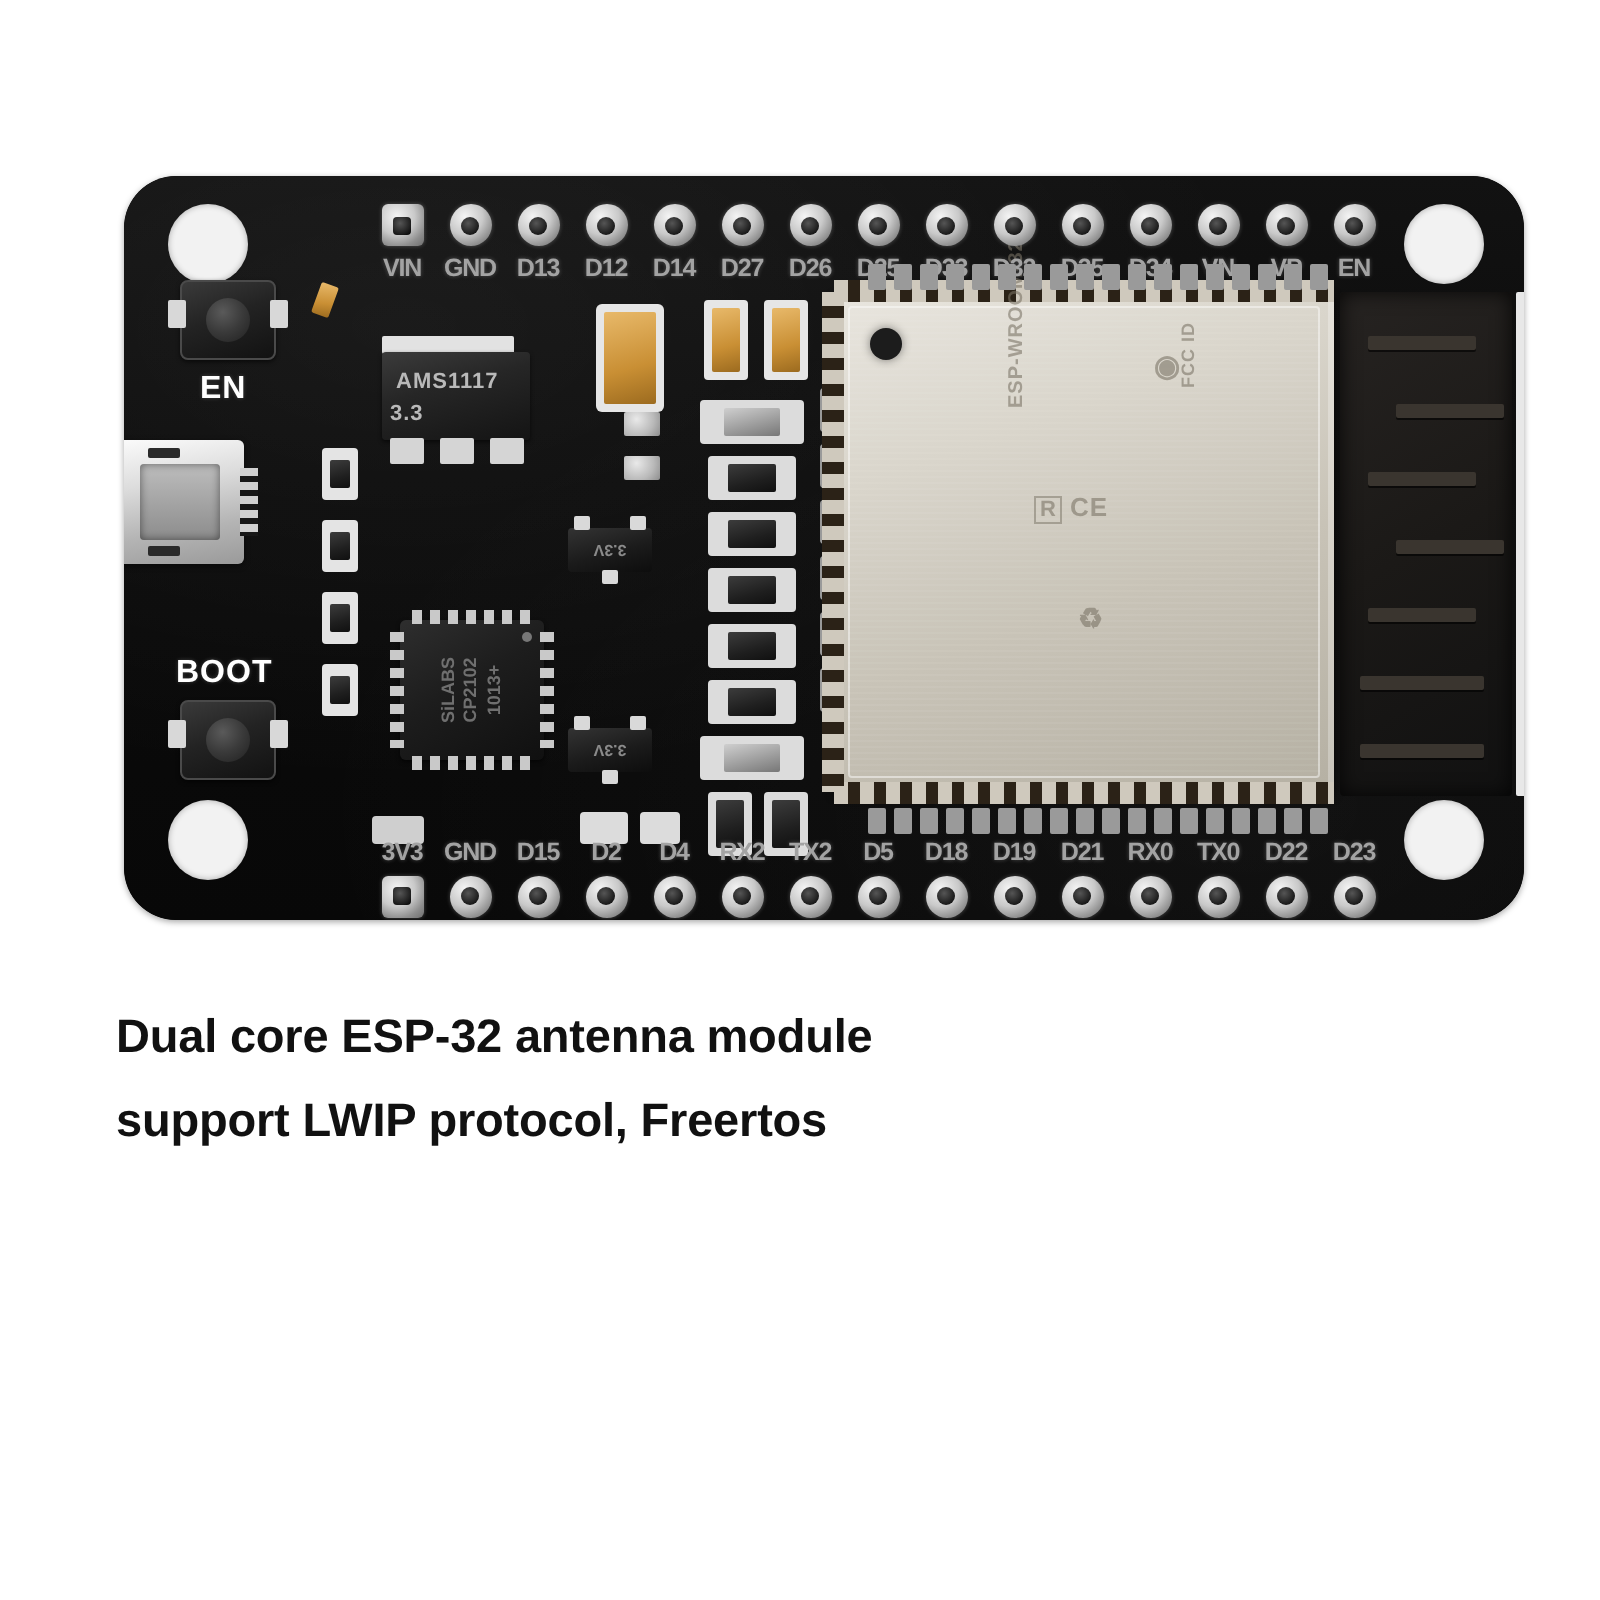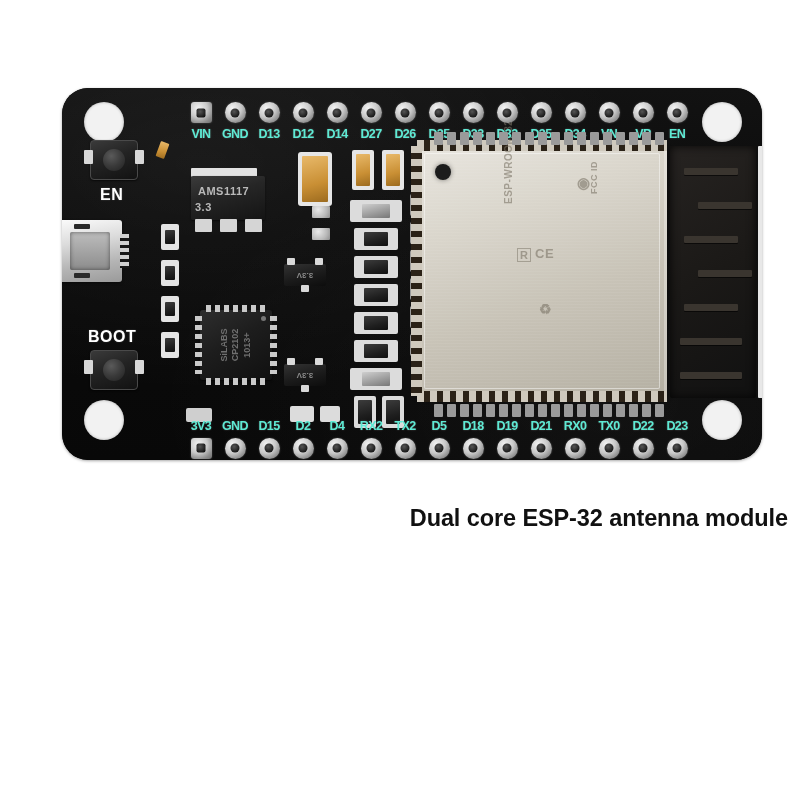--- a/index.html
+++ b/index.html
@@ -44,21 +44,21 @@
     position:relative;box-shadow:0 0 2px rgba(255,255,255,.25);
   }
   .pad.square{border-radius:3px;}
   .pad::after{
     content:"";position:absolute;left:50%;top:50%;transform:translate(-50%,-50%);
     width:9px;height:9px;border-radius:50%;
     background:radial-gradient(circle at 40% 35%,#555 0%,#1a1a1a 70%,#000 100%);
   }
   .pad.square::after{border-radius:2px;}
   .pin-label{
-    color:#5eead4;font-size:12.5px;font-weight:700;line-height:1;
+    color:#a3a3a3;font-size:12.5px;font-weight:700;line-height:1;
     font-family:"Liberation Sans",sans-serif;letter-spacing:-0.6px;
     text-shadow:0 0 2px rgba(255,255,255,.25);white-space:nowrap;
   }
   .pad-row.top .pin-label{margin-top:5px;}
   .pad-row.bot .pin-label{margin-bottom:5px;order:-1;}
 
   
   .tact-btn{
     position:absolute;width:46px;height:38px;border-radius:4px;
     background:linear-gradient(160deg,#3a3a3a 0%,#232323 45%,#121212 100%);
@@ -172,21 +172,21 @@
   .strip-pads{position:absolute;display:flex;gap:4px;}
   .strip-pads .sp{width:9px;height:13px;background:#9a9a9a;border-radius:1px;}
 
   
   .desc{
     position:absolute;left:58px;top:497px;width:730px;
   }
   .desc-line{
     color:#111;font-size:23.5px;font-weight:700;
     font-family:"Liberation Sans",sans-serif;
-    line-height:42px;white-space:nowrap;letter-spacing:-0.1px;text-align:right;
+    line-height:42px;white-space:nowrap;letter-spacing:-0.1px;
   }
 </style>
 </head>
 <body>
 
 <div id="product-image">
 
   <div class="pcb">
     <div class="pcb-tex"></div>
 
@@ -496,15 +496,16 @@
         <div class="sp"></div>
       <div class="sp"></div>
         <div class="sp"></div>
       <div class="sp"></div>
         <div class="sp"></div>
     </div>
   </div>
 
   <div class="desc">
     <div class="desc-line">Dual core ESP-32 antenna module</div>
+    <div class="desc-line">support LWIP protocol, Freertos</div>
   </div>
 
 </div>
 
 </body></html>

